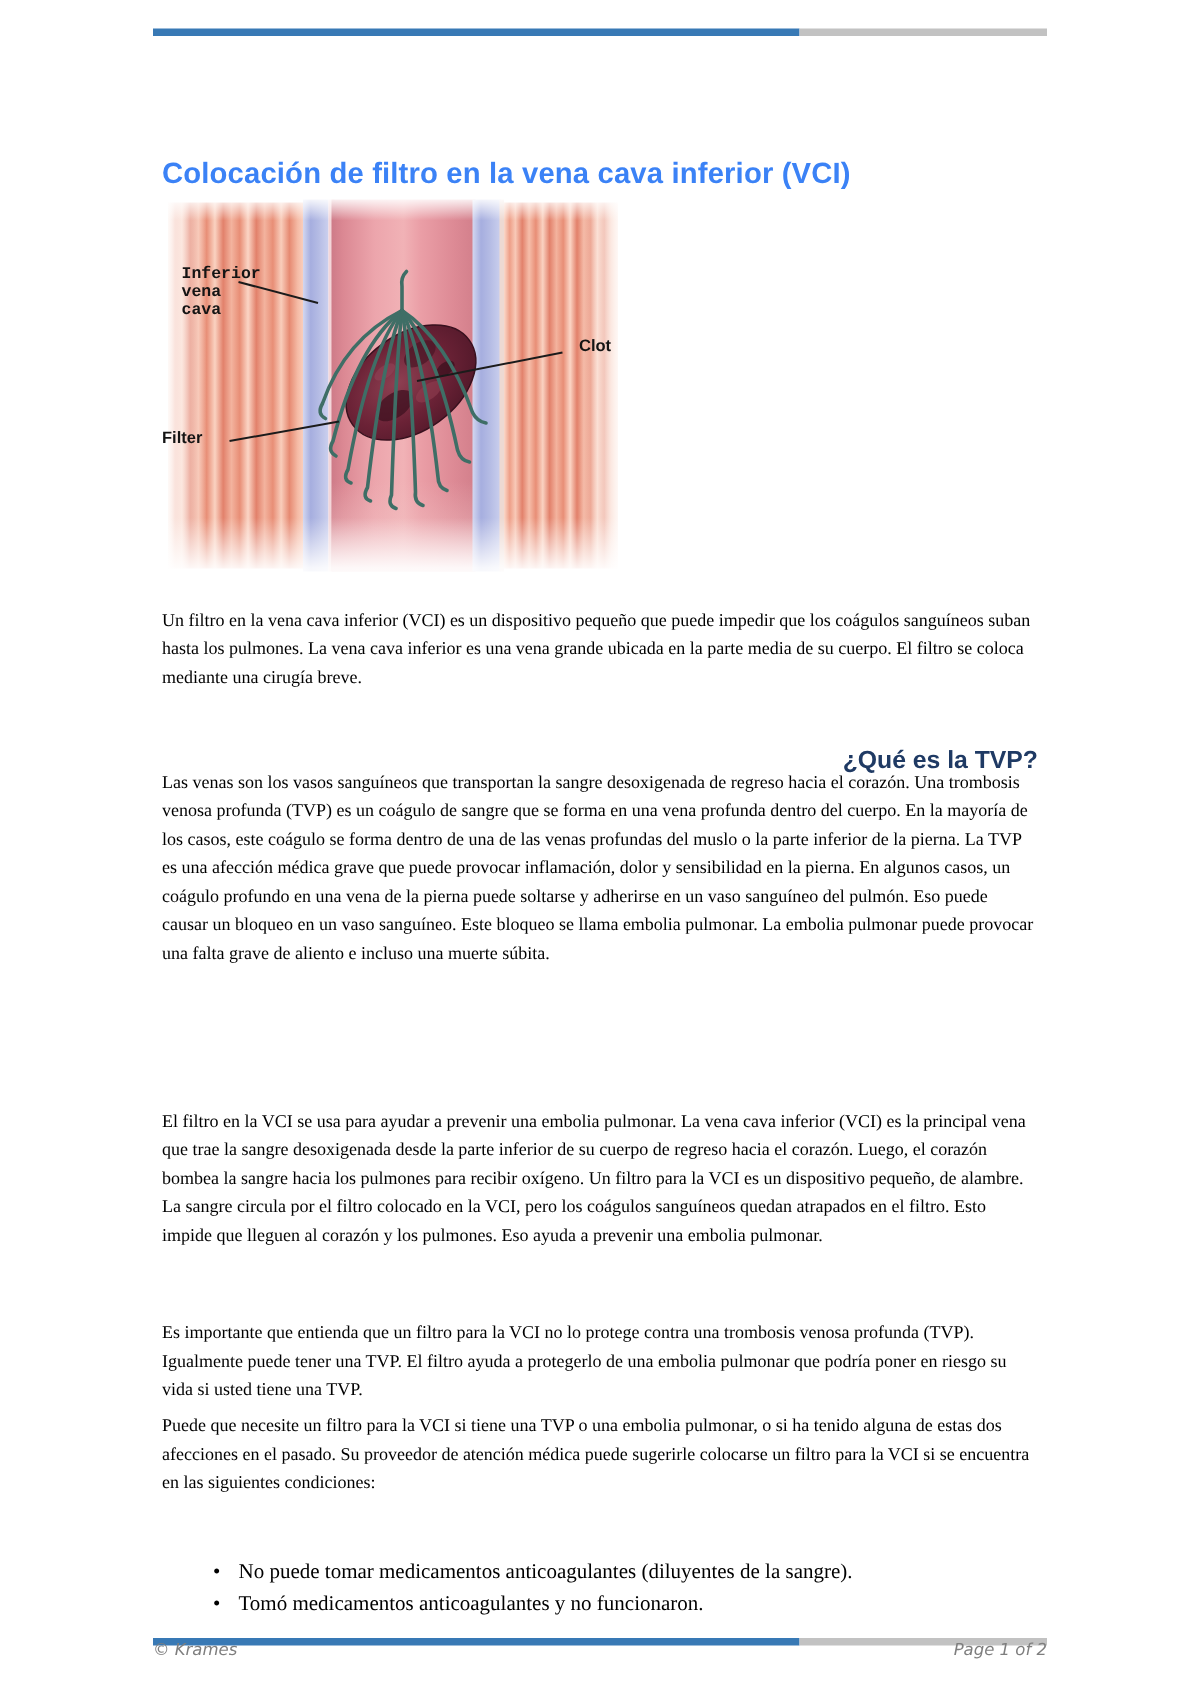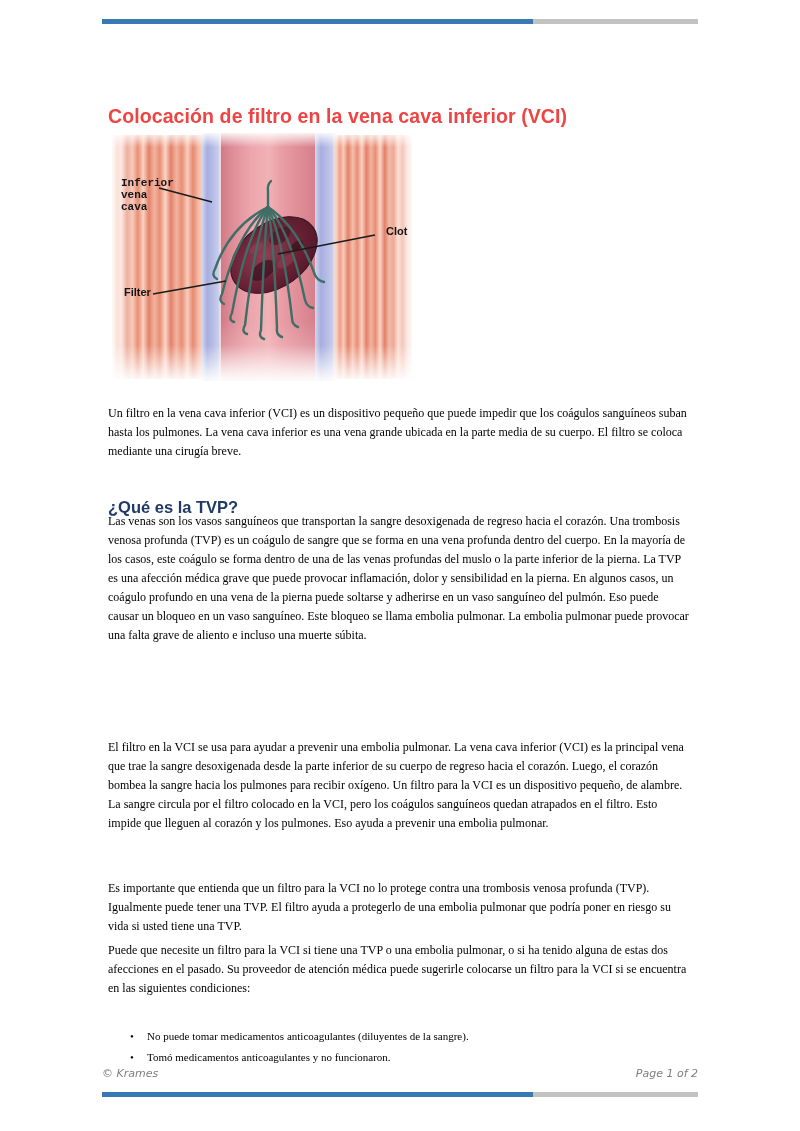--- a/index.html
+++ b/index.html
@@ -7,48 +7,48 @@
         font-family:"Liberation Serif",serif;}
   
   .rule-bar{position:absolute;left:102px;width:596px;height:5px;display:flex;}
   .rule-bar .seg-blue{width:431px;height:100%;background:#3879B5;}
   .rule-bar .seg-gray{flex:1;height:100%;background:#C2C2C2;}
   .bar-top{top:19px;}
   .bar-footer{top:1092px;}
   
   .doc-title{position:absolute;left:108px;top:92px;width:600px;
              font-family:"Liberation Sans",sans-serif;font-weight:700;font-size:19.5px;
-             color:#ef4444;letter-spacing:.1px;}
+             color:#3b82f6;letter-spacing:.1px;}
   .sec-heading{position:absolute;left:108px;width:584px;
              font-family:"Liberation Sans",sans-serif;font-weight:700;font-size:16.5px;
-             color:#1F3A64;}
+             color:#1F3A64;text-align:right;}
   .h-tvp{top:484px;}
   .h-porque{top:708px;}
   
   .body-p{position:absolute;left:108px;width:584px;margin:0;
           font-family:"Liberation Serif",serif;font-size:12px;line-height:19px;color:#000;}
   .p-intro{top:404px;}
   .p-tvp{top:512px;}
   .p-why1{top:738px;}
   .p-why2{top:879px;}
   .p-why3{top:941px;}
-  .bullet-list{position:absolute;left:130px;top:1026px;width:556px;margin:0;padding:0;
-               list-style:none;font-family:"Liberation Serif",serif;font-size:11px;line-height:21px;color:#000;}
+  .bullet-list{position:absolute;left:130px;top:1026px;width:556px;margin:12px;padding:0;
+               list-style:none;font-family:"Liberation Serif",serif;font-size:14px;line-height:21px;color:#000;}
   .bullet-list li{position:relative;padding-left:17px;margin:0;}
   .bullet-list li::before{content:"\2022";position:absolute;left:0;top:0;}
   
   .figure{position:absolute;left:108px;top:131px;width:584px;height:262px;}
   .figure svg{position:absolute;left:0;top:0;}
   .fig-label{position:absolute;font-family:"Liberation Sans",sans-serif;font-size:11px;
              line-height:12px;font-weight:600;color:#141414;}
   .lbl-vein{left:13px;top:46px;width:50px;font-family:Liberation Mono, monospace;}
   .lbl-clot{left:278px;top:94px;}
-  .lbl-filter{left:16px;top:155px;}
-  
-  .footer-text{position:absolute;top:1067px;font-family:"DejaVu Sans",sans-serif;
+  .lbl-filter{left:0;top:155px;}
+  
+  .footer-text{position:absolute;top:1093px;font-family:"DejaVu Sans",sans-serif;
                font-style:italic;font-size:11px;color:#7E7E7E;}
   .footer-left{left:102px;}
   .footer-right{right:102px;}
 </style>
 </head>
 <body>
 
 <div class="page">
 
   <div class="rule-bar bar-top">

